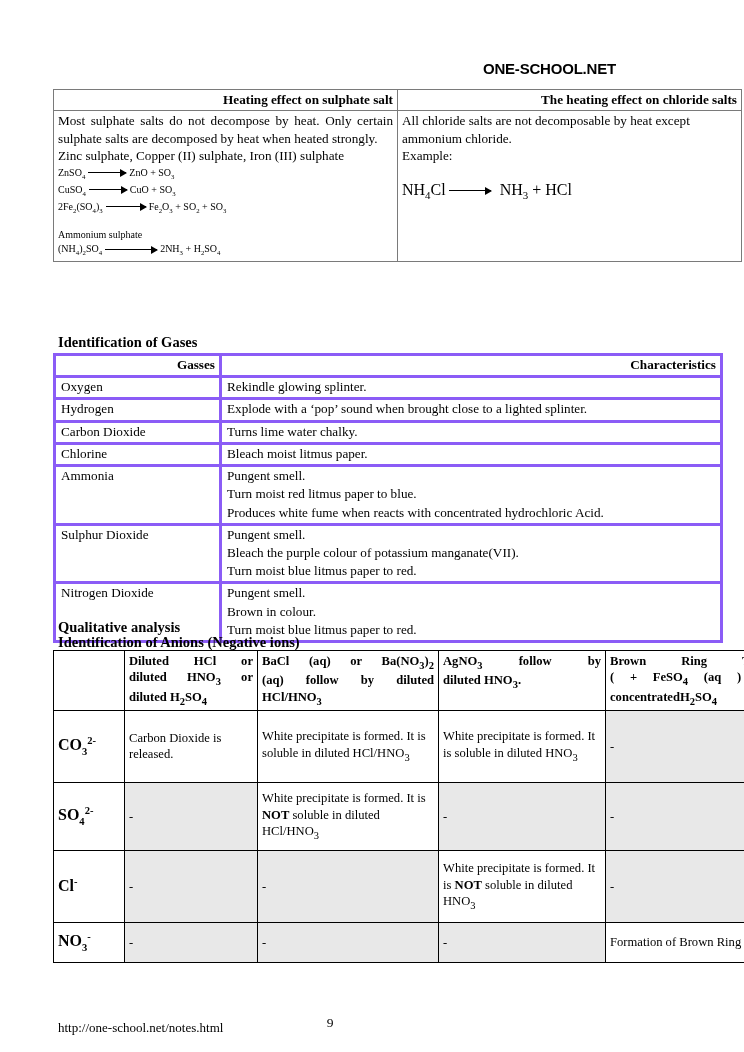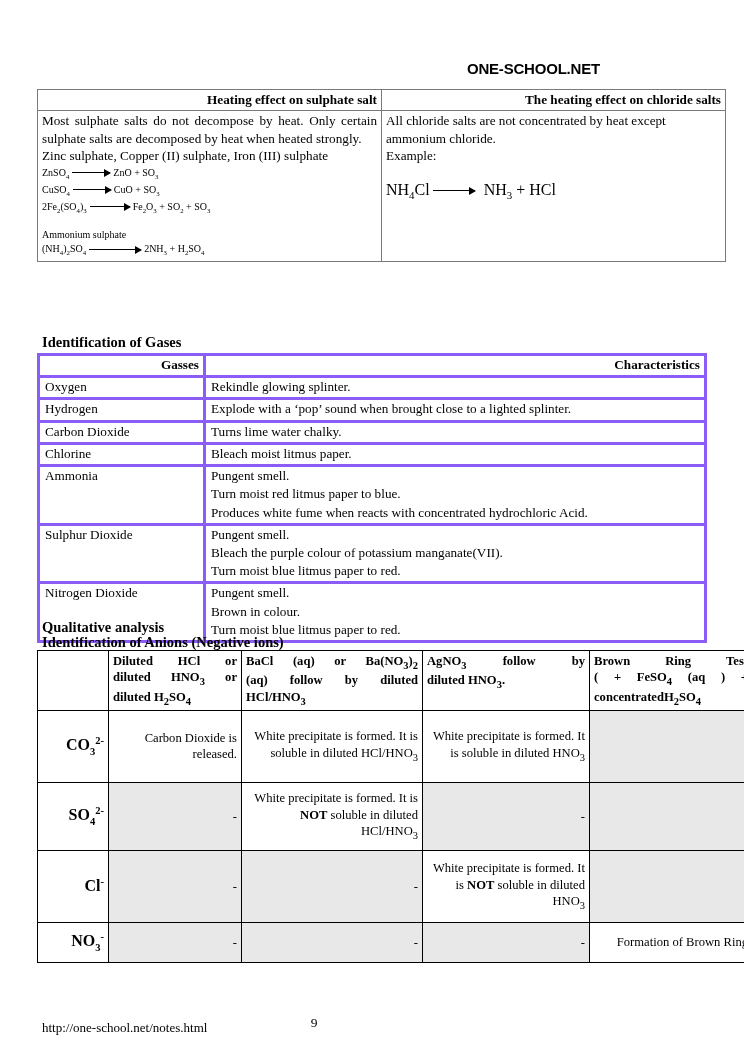--- a/index.html
+++ b/index.html
@@ -10,21 +10,21 @@
   body {
     width: 744px;
     height: 1052px;
     position: relative;
     font-family: "Liberation Serif", "DejaVu Serif", serif;
     color: #000000;
     overflow: hidden;
   }
   .page {
     position: absolute;
-    left: 0; top: 0;
+    left: 16px; top: 0;
     width: 628px;
     height: 1052px;
     text-decoration: underline;
   }
 
   
   .logo {
     position: absolute;
     right: 28px;
     top: 60px;
@@ -146,21 +146,21 @@
   #tbl-anions .ion {
     text-align: center;
     vertical-align: middle;
     font-weight: bold;
     font-size: 16px;
     background: #ffffff;
   }
   #tbl-anions .ion sub { font-size: .66em; }
   #tbl-anions .ion sup { font-size: .66em; }
   #tbl-anions .body td {
-    text-align: right;
+    text-align: left;
     vertical-align: middle;
   }
   .shade { background: #e8e8e8; }
   .ca { width: 62px; }
   .cb { width: 124px; }
   .cc { width: 172px; }
   .cd { width: 158px; }
   .ce { width: 154px; }
 
   
@@ -199,21 +199,21 @@
         <div class="eq">ZnSO<sub>4</sub><span class="arrow"><i style="width:38px"></i></span>ZnO + SO<sub>3</sub></div>
         <div class="eq">CuSO<sub>4</sub><span class="arrow"><i style="width:38px"></i></span>CuO + SO<sub>3</sub></div>
         <div class="eq">2Fe<sub>2</sub>(SO<sub>4</sub>)<sub>3</sub><span class="arrow"><i style="width:40px"></i></span>Fe<sub>2</sub>O<sub>3</sub> + SO<sub>2</sub> + SO<sub>3</sub></div>
 
         <div style="height:12px"></div>
         <div style="font-size:10px">Ammonium sulphate</div>
         <div class="eq">(NH<sub>4</sub>)<sub>2</sub>SO<sub>4</sub><span class="arrow"><i style="width:52px"></i></span>2NH<sub>3</sub> + H<sub>2</sub>SO<sub>4</sub></div>
       </td>
 
       <td class="col-r">
-        <div>All chloride salts are not concentrated by heat except ammonium chloride.</div>
+        <div>All chloride salts are not decomposable by heat except ammonium chloride.</div>
         <div>Example:</div>
         <div style="height:13px"></div>
         <div class="eq" style="font-size:16px">NH<sub>4</sub>Cl<span class="arrow"><i style="width:42px"></i></span><span class="sp"></span>NH<sub>3</sub> + HCl</div>
       </td>
     </tr>
   </tbody>
     </table>
 
   <div class="sec-head" style="left:42px; top:334px;">Identification of Gases</div>
 

